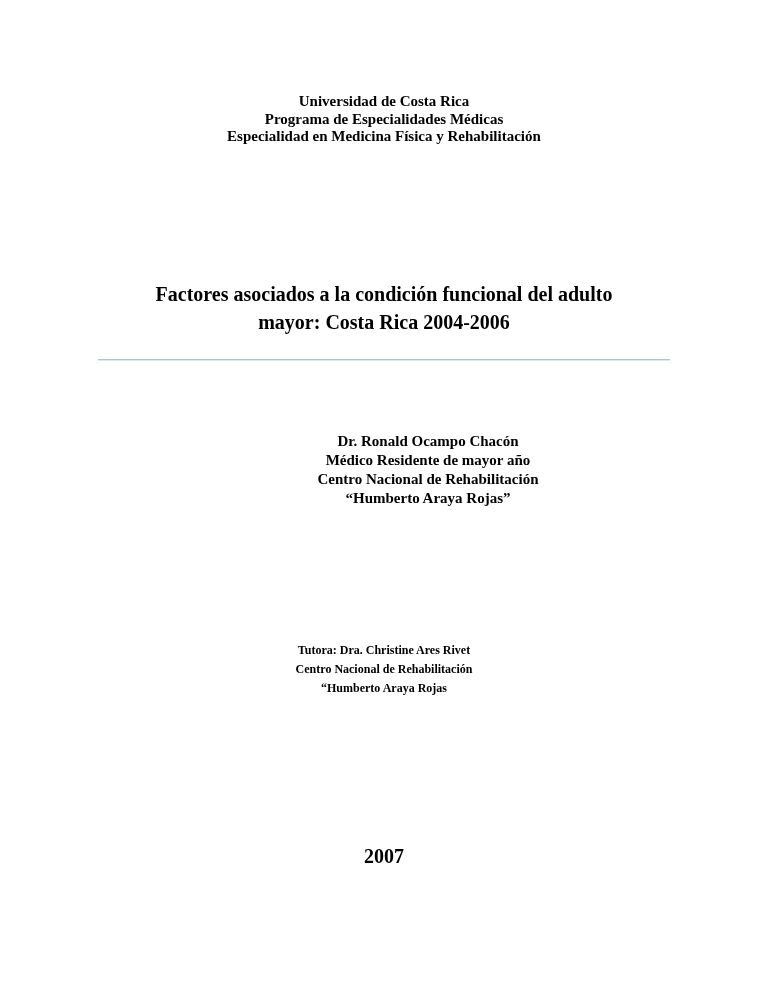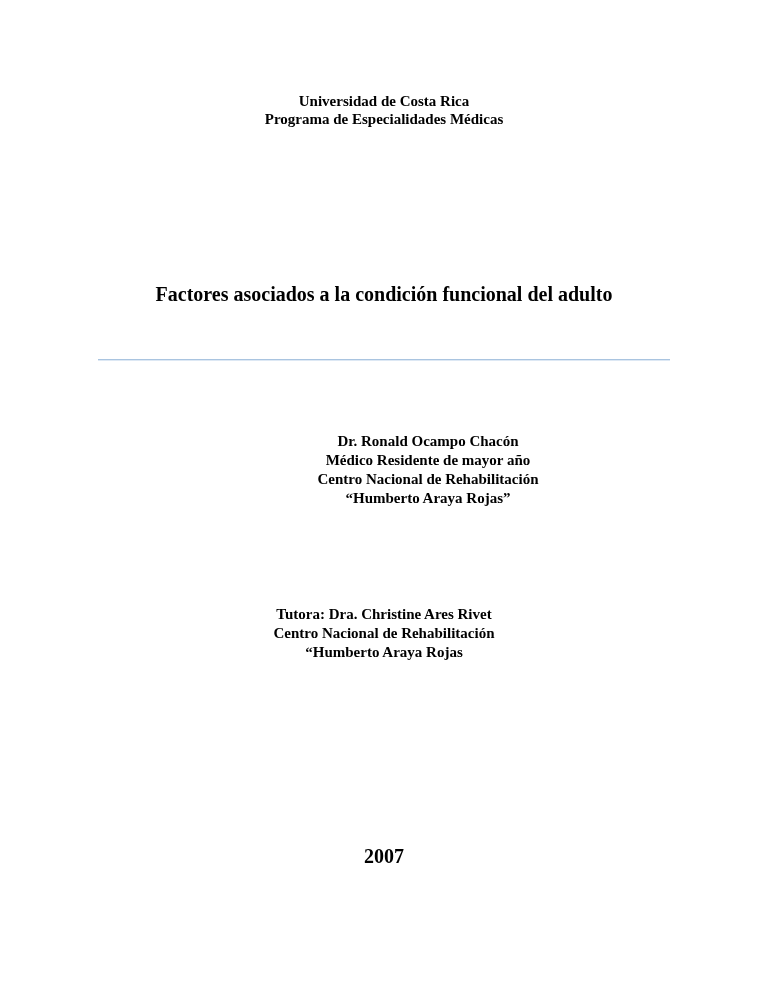--- a/index.html
+++ b/index.html
@@ -45,40 +45,42 @@
       background: #a9c4e0;
       box-shadow: 0 1px 0 #dde8f4;
     }
     #author {
       top: 432px;
       font-size: 15px;
       line-height: 19px;
       margin-left: 44px;
     }
     #tutor {
-      top: 605px;
-      font-size: 15px;
+      top: 641px;
+      font-size: 12px;
       line-height: 19px;
     }
     #year {
       top: 846px;
       font-size: 20px;
       line-height: 20px;
     }
   </style>
 </head>
 <body>
 
 <div class="block" id="institution">
   <span class="line">Universidad de Costa Rica</span>
   <span class="line">Programa de Especialidades Médicas</span>
+  <span class="line">Especialidad en Medicina Física y Rehabilitación</span>
 </div>
 
 <div class="block" id="title">
   <span class="line">Factores asociados a la condición funcional del adulto</span>
+  <span class="line">mayor: Costa Rica 2004-2006</span>
 </div>
 
 <div id="rule"></div>
 
 <div class="block" id="author">
   <span class="line">Dr. Ronald Ocampo Chacón</span>
   <span class="line">Médico Residente de mayor año</span>
   <span class="line">Centro Nacional de Rehabilitación</span>
   <span class="line">“Humberto Araya Rojas”</span>
 </div>

